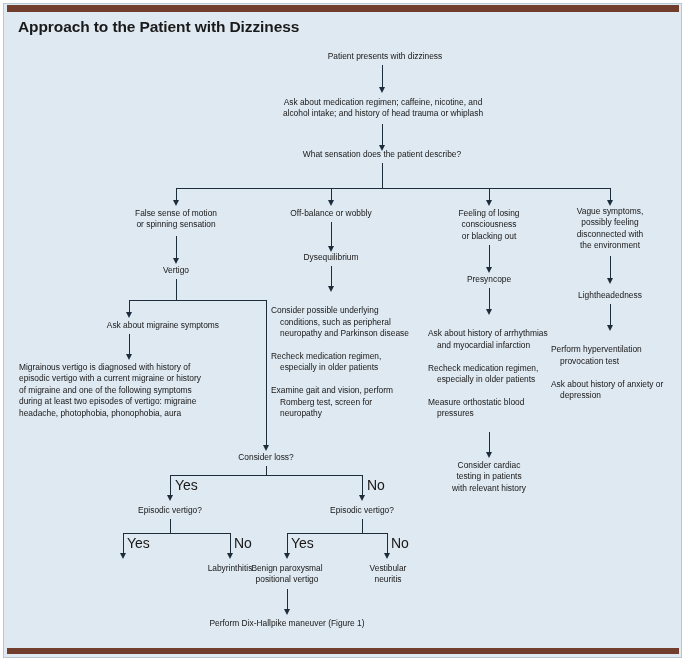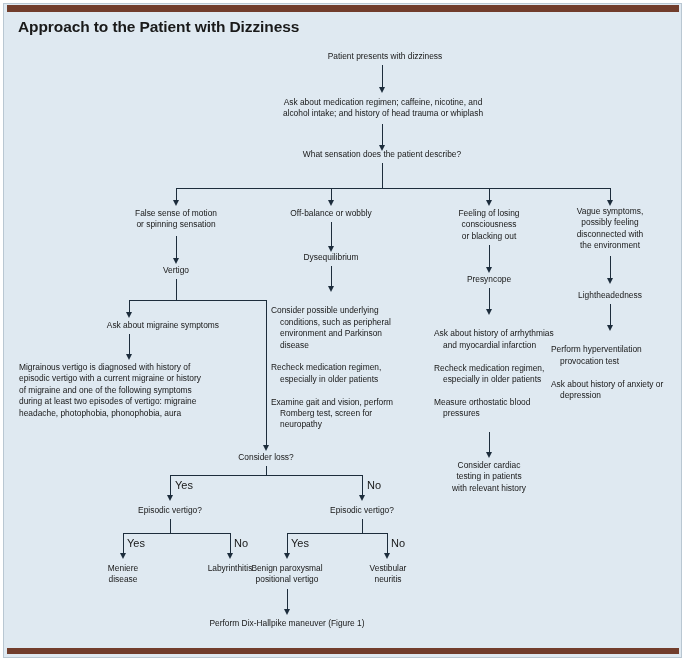--- a/index.html
+++ b/index.html
@@ -69,21 +69,21 @@
     text-align: left;
   }
   .node.hang > span {
     display: block;
     padding-left: 9px;
     text-indent: -9px;
   }
   .lbl {
     position: absolute;
     color: #181818;
-    font-size: 11px;
+    font-size: 14px;
     line-height: 10px;
     white-space: nowrap;
   }
   
   .vline {
     position: absolute;
     width: 1px;
     background: #1d2d3c;
   }
   .hline {
@@ -159,35 +159,35 @@
   <div class="arrow" style="left:262.5px; top:445px;"></div>
 
   <div class="node" style="left:266px; top:208px; width:130px;">Off-balance or wobbly</div>
   <div class="vline" style="left:331px; top:222px; height:26px;"></div>
   <div class="arrow" style="left:327.5px; top:246px;"></div>
   <div class="node" style="left:276px; top:252px; width:110px;">Dysequilibrium</div>
   <div class="vline" style="left:331px; top:266px; height:22px;"></div>
   <div class="arrow" style="left:327.5px; top:286px;"></div>
 
   <div class="node hang" style="left:271px; top:294px; width:142px;">
-    <span>Consider possible underlying conditions, such as peripheral environment and Parkinson disease</span>
+    <span>Consider possible underlying conditions, such as peripheral neuropathy and Parkinson disease</span>
     <span>Recheck medication regimen, especially in older patients</span>
     <span>Examine gait and vision, perform Romberg test, screen for neuropathy</span>
   </div>
 
   <div class="node" style="left:429px; top:208px; width:120px;">Feeling of losing
 consciousness
 or blacking out</div>
   <div class="vline" style="left:489px; top:245px; height:24px;"></div>
   <div class="arrow" style="left:485.5px; top:267px;"></div>
   <div class="node" style="left:439px; top:274px; width:100px;">Presyncope</div>
   <div class="vline" style="left:489px; top:288px; height:23px;"></div>
   <div class="arrow" style="left:485.5px; top:309px;"></div>
 
-  <div class="node hang" style="left:428px; top:317px; width:120px;margin-left:6px;">
+  <div class="node hang" style="left:428px; top:317px; width:120px;">
     <span>Ask about history of arrhythmias and myocardial infarction</span>
     <span>Recheck medication regimen, especially in older patients</span>
     <span>Measure orthostatic blood pressures</span>
   </div>
 
   <div class="vline" style="left:489px; top:432px; height:22px;"></div>
   <div class="arrow" style="left:485.5px; top:452px;"></div>
   <div class="node" style="left:548px; top:206px; width:124px;">Vague symptoms,
 possibly feeling
 disconnected with
@@ -224,22 +224,20 @@
 
   <div class="vline" style="left:170px; top:519px; height:14px;"></div>
   <div class="hline" style="left:123px; top:533px; width:107px;"></div>
   <div class="vline" style="left:123px; top:533px; height:22px;"></div>
   <div class="arrow" style="left:119.5px; top:553px;"></div>
   <div class="lbl" style="left:127px; top:538px;">Yes</div>
   <div class="vline" style="left:230px; top:533px; height:22px;"></div>
   <div class="arrow" style="left:226.5px; top:553px;"></div>
   <div class="lbl" style="left:234px; top:538px;">No</div>
 
-  <div class="node" style="left:83px; top:563px; width:80px;">Meniere
-disease</div>
   <div class="node" style="left:190px; top:563px; width:80px;">Labyrinthitis</div>
 
   <div class="vline" style="left:362px; top:519px; height:14px;"></div>
   <div class="hline" style="left:287px; top:533px; width:100px;"></div>
   <div class="vline" style="left:287px; top:533px; height:22px;"></div>
   <div class="arrow" style="left:283.5px; top:553px;"></div>
   <div class="lbl" style="left:291px; top:538px;">Yes</div>
   <div class="vline" style="left:387px; top:533px; height:22px;"></div>
   <div class="arrow" style="left:383.5px; top:553px;"></div>
   <div class="lbl" style="left:391px; top:538px;">No</div>

